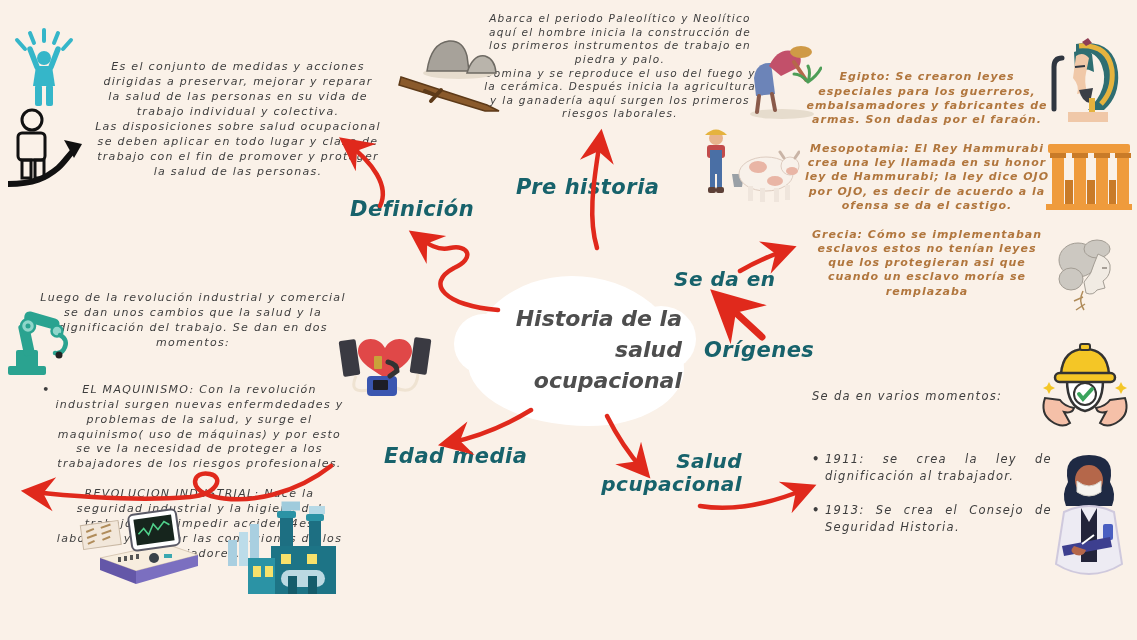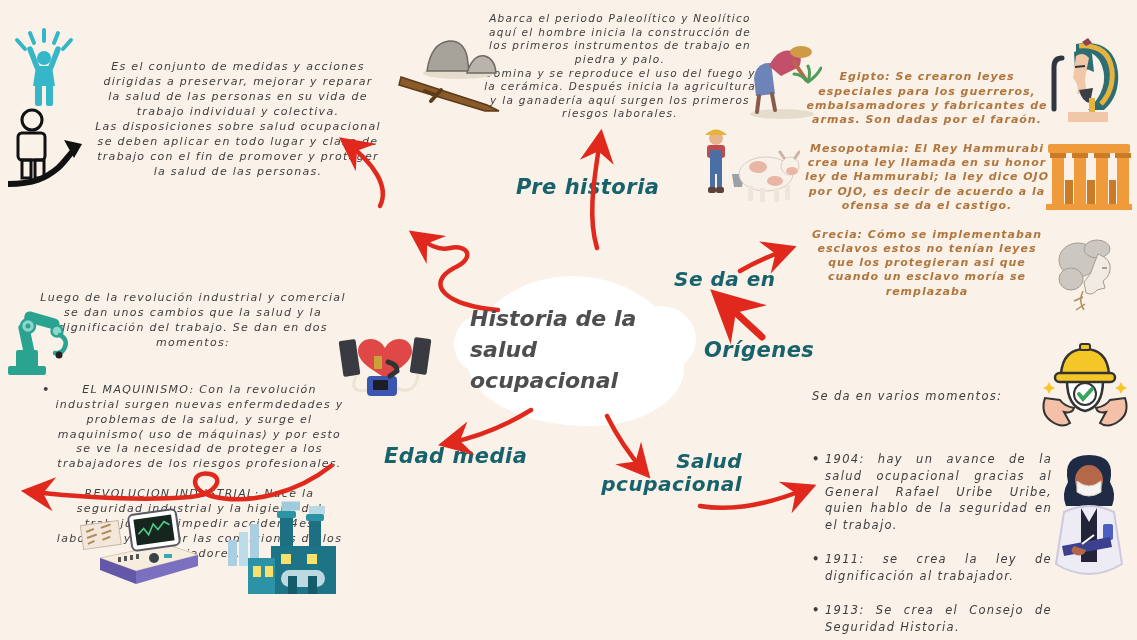--- a/index.html
+++ b/index.html
@@ -22,21 +22,21 @@
     background:#ffffff;
     border-radius: 48% 52% 44% 56% / 58% 62% 38% 42%;
   }
   .cloud:before, .cloud:after{
     content:""; position:absolute; background:#ffffff; border-radius:50%;
   }
   .cloud:before{ left:-14px; top:38px; width:60px; height:60px; }
   .cloud:after{ right:-12px; top:30px; width:70px; height:66px; }
   .title {
     position:absolute; left:470px; top:304px; width:212px;
-    text-align:left; font-size:22px; font-weight:bold; color:#4e4e4e;
+    text-align:right; font-size:22px; font-weight:bold; color:#4e4e4e;
     line-height:1.4; white-space:pre-line; z-index:5;
   }
   .arrows { position:absolute; left:0; top:0; pointer-events:none; z-index:4; }
   .icon { position:absolute; z-index:3; }
   .bullets { margin-top:2px; }
   .brow { display:flex; align-items:flex-start; }
   .dot { flex:0 0 13px; }
   .dot:before { content:"•"; font-weight:bold; }
   .btext { flex:1; white-space:pre-line; }
   .center-text .btext { text-align:center; }
@@ -80,20 +80,21 @@
       <path d="M 597 248 C 587 215 595 175 600 140" marker-end="url(#ah)"></path>
       <path d="M 762 337 L 723 301" stroke-width="7" marker-end="url(#ah)"></path>
       <path d="M 740 271 C 757 261 772 255 786 250" marker-end="url(#ah)"></path>
       <path d="M 531 410 C 505 426 477 437 449 443" marker-end="url(#ah)"></path>
       <path d="M 331 466 C 298 492 250 506 211 496 C 187 489 193 470 210 474 C 224 477 218 494 190 497 C 142 501 80 497 32 492" marker-end="url(#ah)"></path>
       <path d="M 607 416 C 617 436 629 454 643 470" marker-end="url(#ah)"></path>
       <path d="M 700 506 C 735 512 774 502 806 489" marker-end="url(#ah)"></path>
     </g>
   </svg>
 
+  <div class="label" id="lbl-definicion">Definición</div>
   <div class="label" id="lbl-prehistoria">Pre historia</div>
   <div class="label" id="lbl-sedaen">Se da en</div>
   <div class="label" id="lbl-origenes">Orígenes</div>
   <div class="label" id="lbl-edadmedia">Edad media</div>
   <div class="label" id="lbl-salud">Salud pcupacional</div>
 
   <div class="note" id="def-text">Es el conjunto de medidas y acciones dirigidas a preservar, mejorar y reparar la salud de las personas en su vida de trabajo individual y colectiva.
 Las disposiciones sobre salud ocupacional se deben aplicar en todo lugar y clase de trabajo con el fin de promover y proteger la salud de las personas.</div>
   <div class="note" id="pre-text">Abarca el periodo Paleolítico y Neolítico aquí el hombre inicia la construcción de los primeros instrumentos de trabajo en piedra y palo.
 Domina y se reproduce el uso del fuego y la cerámica. Después inicia la agricultura y la ganadería aquí surgen los primeros riesgos laborales.</div>
@@ -114,24 +115,20 @@
       <div class="brow">
         <span class="dot"></span>
         <span class="btext">REVOLUCION INDUSTRIAL: Nace la seguridad industrial y la higiene del trabajo. para impedir accident4es laborales y mejorar las condiciones de los trbajadores.</span>
       </div>
     </div>
   </div>
 
   <div class="note justify-text" id="mom-text">
     <div class="intro">Se da en varios momentos:</div>
     <div class="bullets">
-      <div class="brow">
-        <span class="dot"></span>
-        <span class="btext">1904: hay un avance de la salud ocupacional gracias al General Rafael Uribe Uribe, quien hablo de la seguridad en el trabajo.</span>
-      </div>
       <div class="brow">
         <span class="dot"></span>
         <span class="btext">1911: se crea la ley de dignificación al trabajador.</span>
       </div>
       <div class="brow">
         <span class="dot"></span>
         <span class="btext">1913: Se crea el Consejo de Seguridad Historia.</span>
       </div>
       
     </div>

